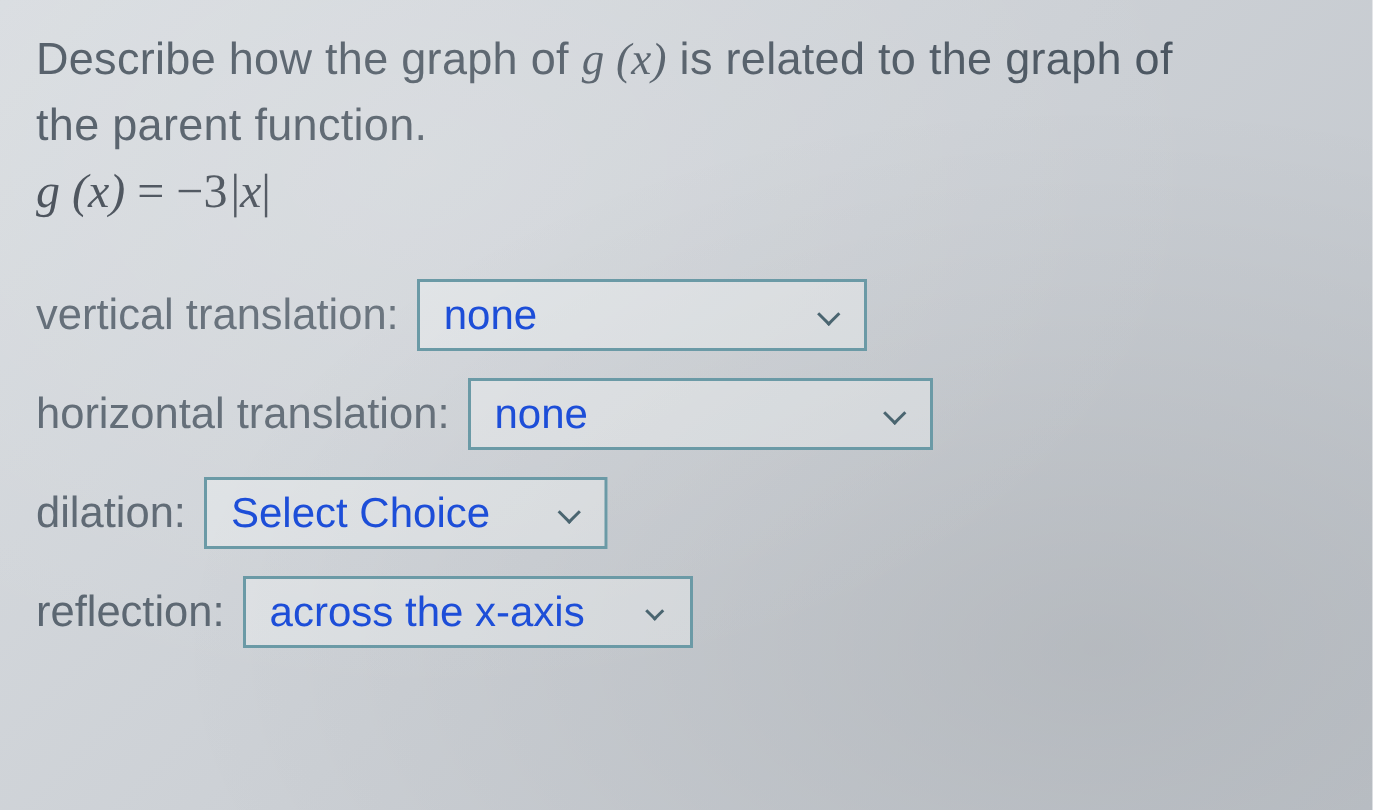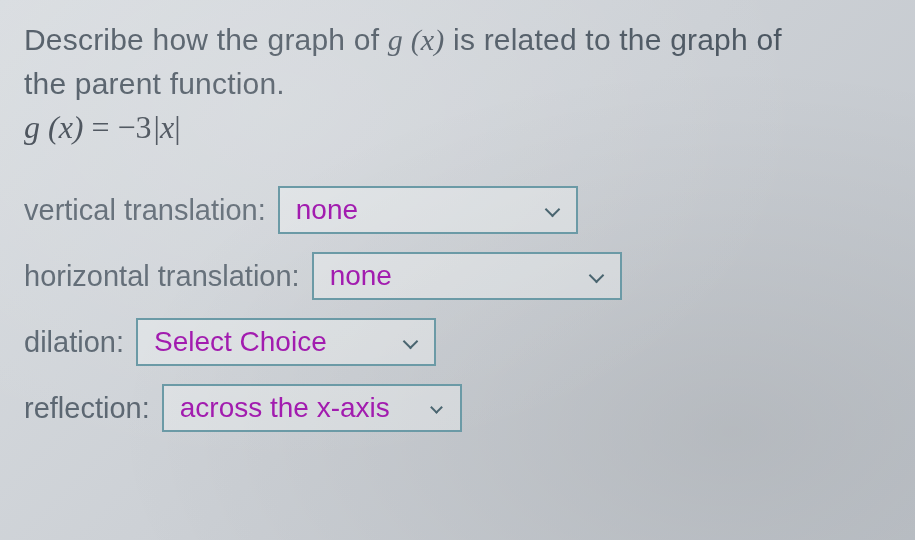--- a/index.html
+++ b/index.html
@@ -60,28 +60,28 @@
     .row-label {
       margin-right: 10px;
       white-space: nowrap;
     }
     .select-box {
       display: inline-flex;
       align-items: center;
       border: 2px solid #6b9aa6;
       background: rgba(245, 248, 250, 0.35);
       padding: 6px 14px 6px 16px;
-      color: #a21caf;
+      color: #1d4ed8;
       font-size: 28px;
       min-height: 48px;
       position: relative;
     }
     .select-box.wide1 { width: 300px; }
     .select-box.wide2 { width: 310px; }
-    .select-box.wide3 { width: 300px; }
+    .select-box.wide3 { width: 269px; }
     .select-box.wide4 { width: 300px; }
     .select-value {
       flex: 1;
     }
     .chevron {
       width: 18px;
       height: 18px;
       margin-left: auto;
       position: relative;
     }

